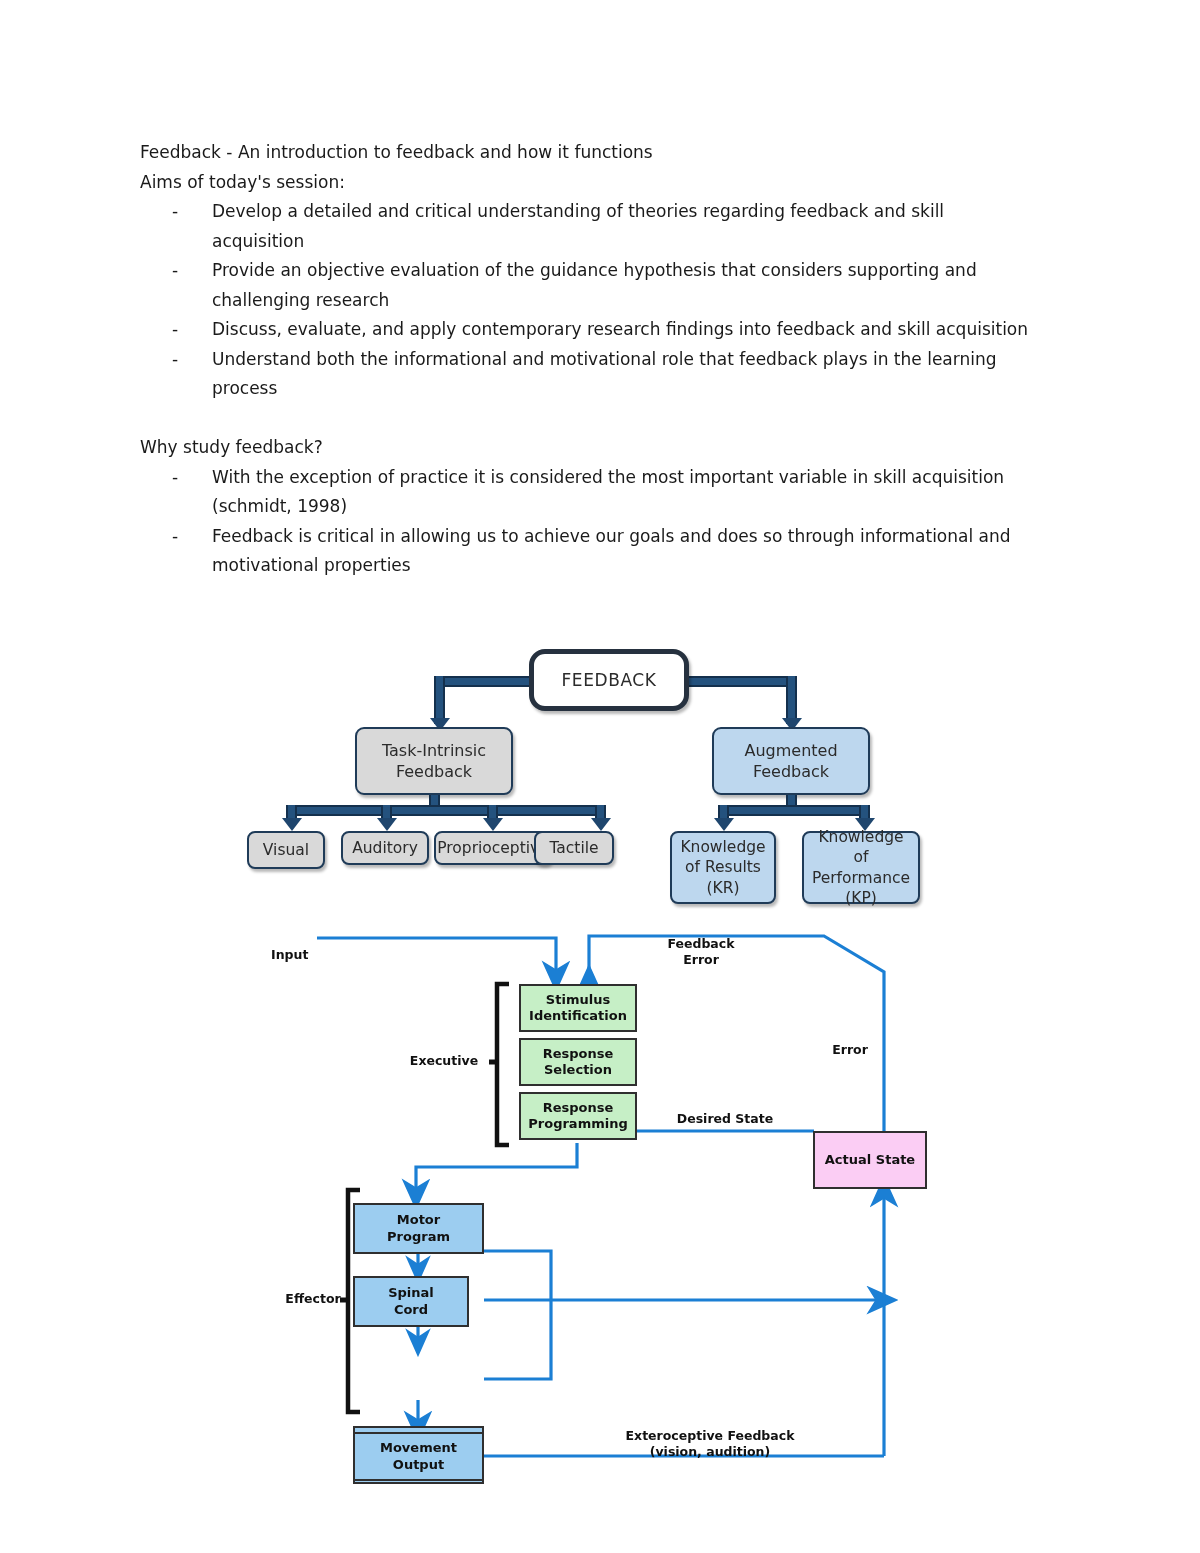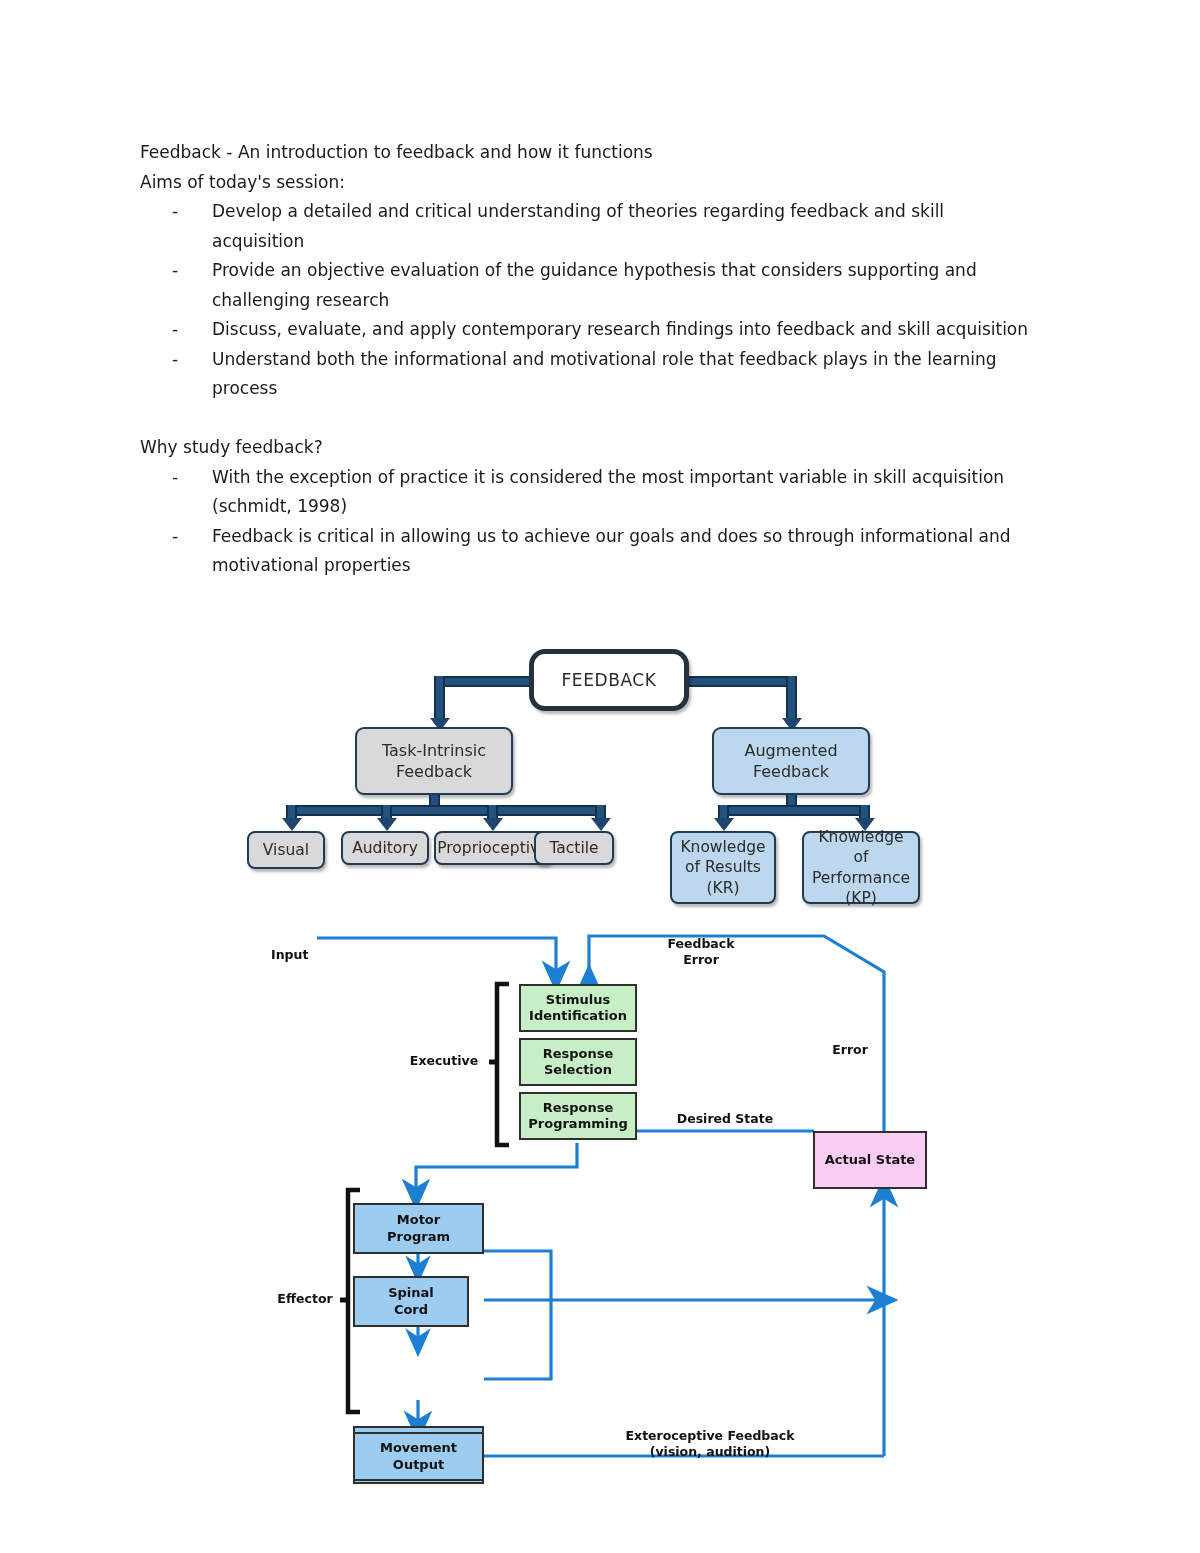--- a/index.html
+++ b/index.html
@@ -283,21 +283,21 @@
         <path d="M360,1190 L348,1190 L348,1412 L360,1412"></path>
         <path d="M348,1300 L340,1300" stroke-width="5"></path>
       </g>
     </svg>
 
     <div class="lbl2 left" style="left:271px; top:931px; width:60px;margin-top:16px;">Input</div>
     <div class="lbl2" style="left:651px; top:936px; width:100px;">Feedback<br>Error</div>
     <div class="lbl2" style="left:817px; top:1042px; width:66px;">Error</div>
     <div class="lbl2" style="left:664px; top:1111px; width:122px;">Desired State</div>
     <div class="lbl2" style="left:402px; top:1053px; width:84px;">Executive</div>
-    <div class="lbl2" style="left:265px; top:1291px; width:80px;">Effector</div>
+    <div class="lbl2" style="left:273px; top:1291px; width:80px;">Effector</div>
     <div class="lbl2" style="left:610px; top:1428px; width:200px;">Exteroceptive Feedback<br>(vision, audition)</div>
 
     <div class="box2 fill-green" style="left:519px; top:984px; width:118px; height:48px;">
       <span class="ml">Stimulus<br>Identification</span>
     </div>
     <div class="box2 fill-green" style="left:519px; top:1038px; width:118px; height:48px;">
       <span class="ml">Response<br>Selection</span>
     </div>
     <div class="box2 fill-green" style="left:519px; top:1092px; width:118px; height:48px;">
       <span class="ml">Response<br>Programming</span>

